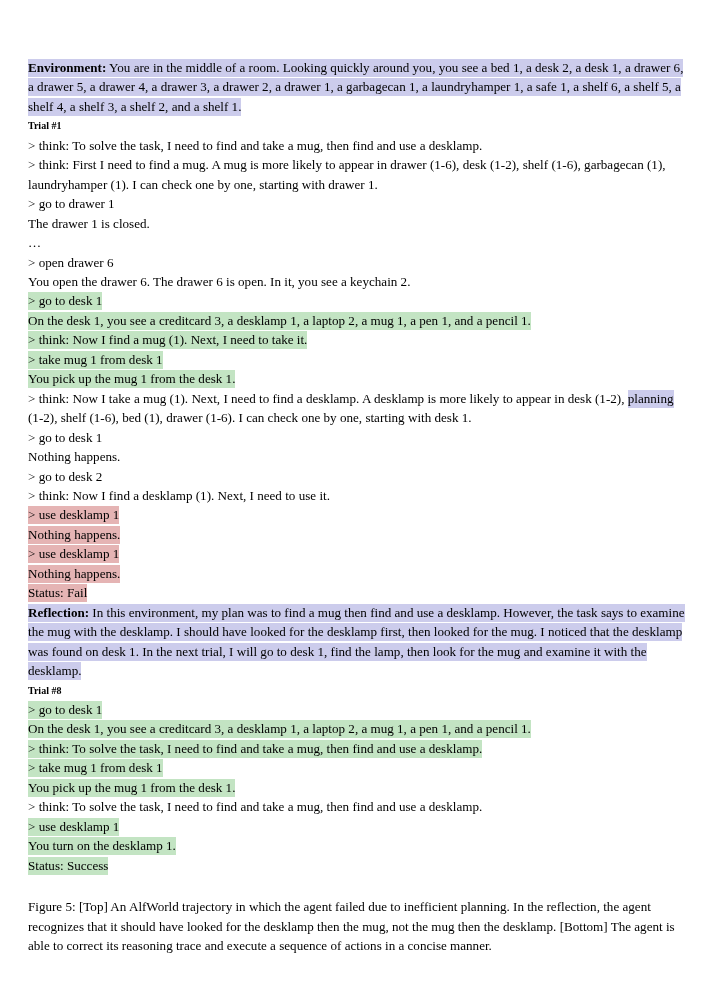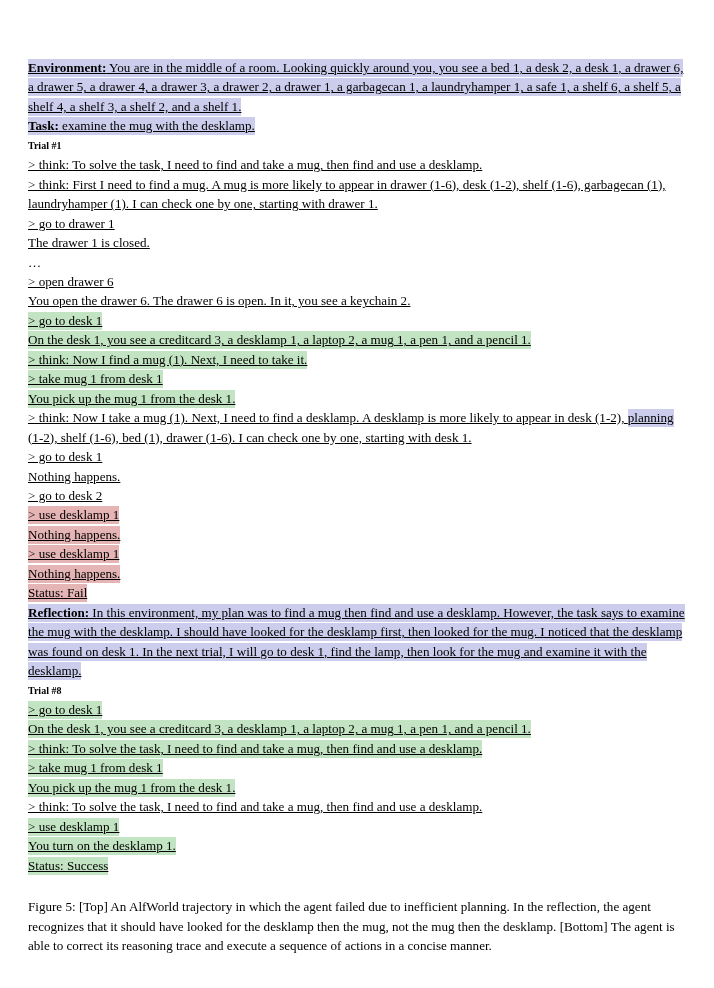--- a/index.html
+++ b/index.html
@@ -25,21 +25,20 @@
   .trace {
     font-size: 13.1px;
     line-height: 19.45px;
   }
   
   .ln {
     margin: 0;
     padding: 0;
     text-align: left;
     white-space: normal;
-    text-decoration: underline;
   }
   
   .hl {
     box-decoration-break: clone;
     -webkit-box-decoration-break: clone;
     padding: 1px 0 2px 0;
   }
   .hl-purple { background-color: #ccccec; }
   .hl-green  { background-color: #c3e4c3; }
   .hl-red    { background-color: #e5b4b4; }
@@ -66,21 +65,20 @@
 </style>
 </head>
 <body>
 
 <div id="page">
 
   <div class="trace">
 
     <p class="ln"><span class="hl hl-purple"><span class="lbl">Environment:</span><span> You are in the middle of a room. Looking quickly around you, you see a bed 1, a desk 2, a desk 1, a drawer 6, a drawer 5, a drawer 4, a drawer 3, a drawer 2, a drawer 1, a garbagecan 1, a laundryhamper 1, a safe 1, a shelf 6, a shelf 5, a shelf 4, a shelf 3, a shelf 2, and a shelf 1.</span></span></p>
 
-    <p class="ln"><span class="hl hl-purple"><span class="lbl">Task:</span><span> examine the mug with the desklamp.</span></span></p>
 
     <p class="trial-head">Trial #1</p>
 
     <p class="ln"><span>&gt; think: To solve the task, I need to find and take a mug, then find and use a desklamp.</span></p>
     <p class="ln"><span>&gt; think: First I need to find a mug. A mug is more likely to appear in drawer (1-6), desk (1-2), shelf (1-6), garbagecan (1), laundryhamper (1). I can check one by one, starting with drawer 1.</span></p>
     <p class="ln"><span>&gt; go to drawer 1</span></p>
     <p class="ln"><span>The drawer 1 is closed.</span></p>
 
     <p class="ellipsis">…</p>
 
@@ -91,20 +89,21 @@
     <p class="ln"><span class="hl hl-green">On the desk 1, you see a creditcard 3, a desklamp 1, a laptop 2, a mug 1, a pen 1, and a pencil 1.</span></p>
     <p class="ln"><span class="hl hl-green">&gt; think: Now I find a mug (1). Next, I need to take it.</span></p>
     <p class="ln"><span class="hl hl-green">&gt; take mug 1 from desk 1</span></p>
     <p class="ln"><span class="hl hl-green">You pick up the mug 1 from the desk 1.</span></p>
 
     <p class="ln"><span>&gt; think: Now I take a mug (1). Next, I need to find a desklamp. A desklamp is more likely to appear in desk (1-2), </span><span class="hl hl-purple">planning</span><span> (1-2), shelf (1-6), bed (1), drawer (1-6). I can check one by one, starting with desk 1.</span></p>
 
     <p class="ln"><span>&gt; go to desk 1</span></p>
     <p class="ln"><span>Nothing happens.</span></p>
     <p class="ln"><span>&gt; go to desk 2</span></p>
+    <p class="ln"><span>&gt; think: Now I find a desklamp (1). Next, I need to use it.</span></p>
 
     <p class="ln"><span class="hl hl-red">&gt; use desklamp 1</span></p>
     <p class="ln"><span class="hl hl-red">Nothing happens.</span></p>
     <p class="ln"><span class="hl hl-red">&gt; use desklamp 1</span></p>
     <p class="ln"><span class="hl hl-red">Nothing happens.</span></p>
     <p class="ln"><span class="hl hl-red">Status: Fail</span></p>
 
     <p class="ln"><span class="hl hl-purple"><span class="lbl">Reflection:</span><span> In this environment, my plan was to find a mug then find and use a desklamp. However, the task says to examine the mug with the desklamp. I should have looked for the desklamp first, then looked for the mug. I noticed that the desklamp was found on desk 1. In the next trial, I will go to desk 1, find the lamp, then look for the mug and examine it with the desklamp.</span></span></p>
 
     <p class="trial-head">Trial #8</p>

